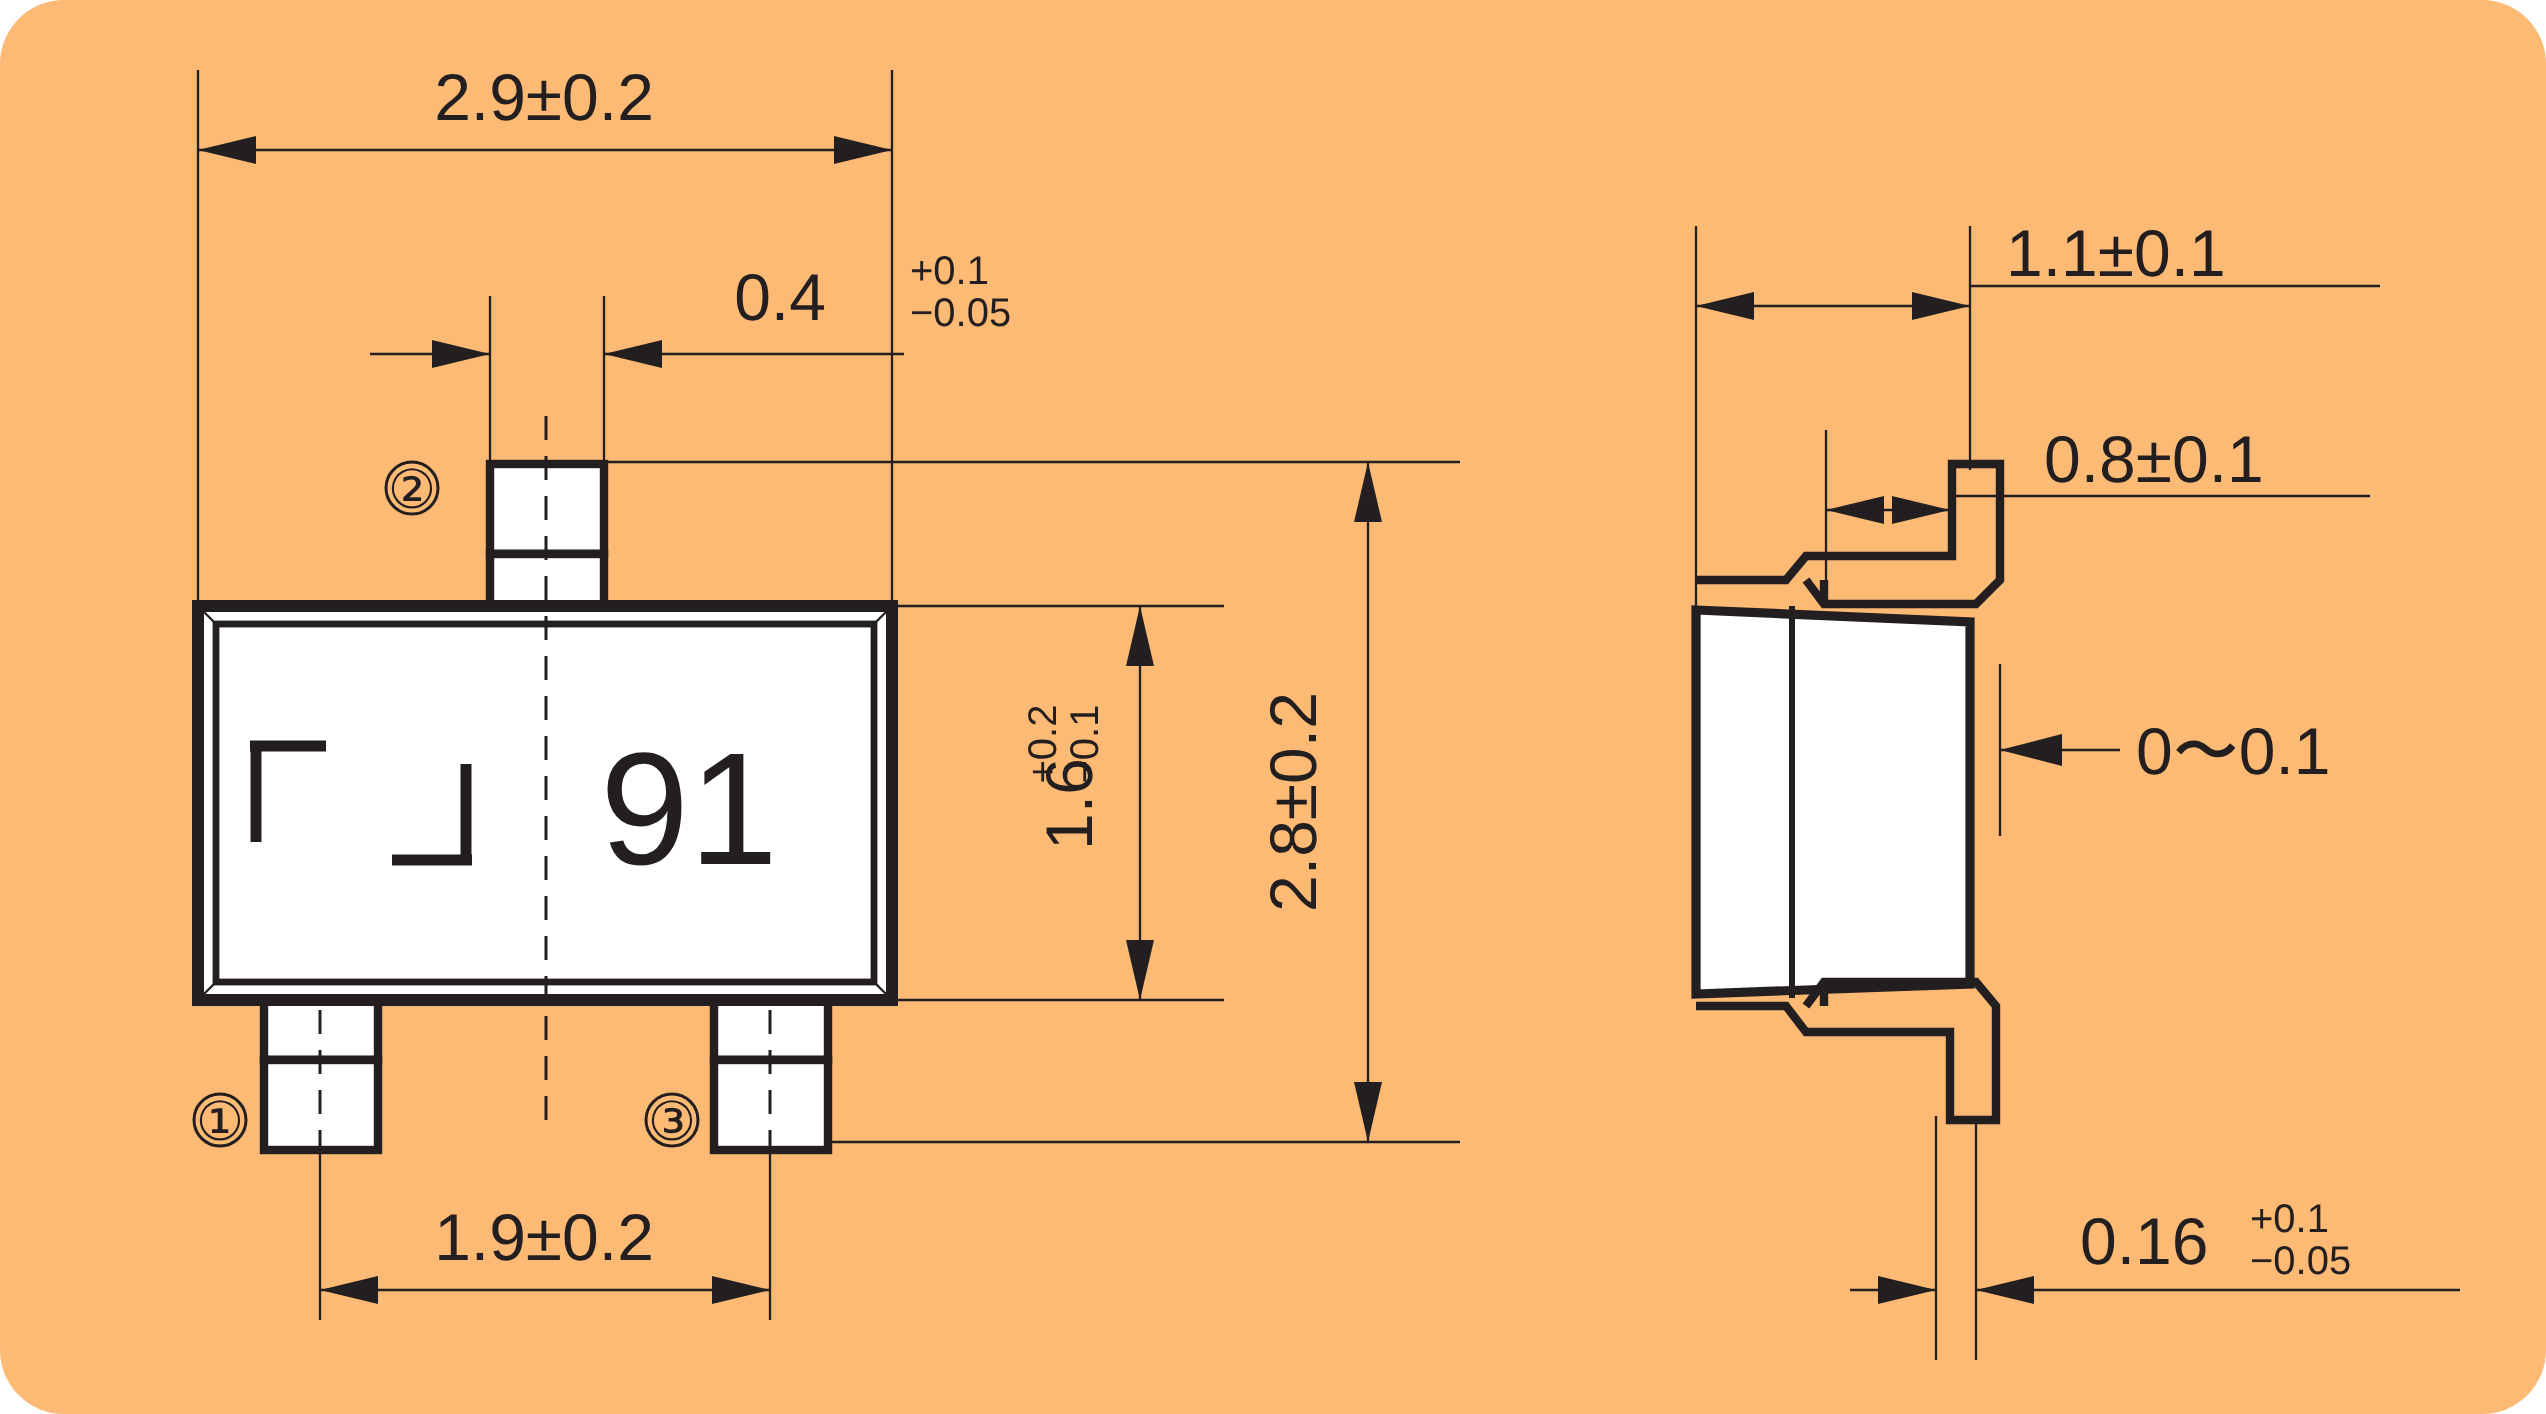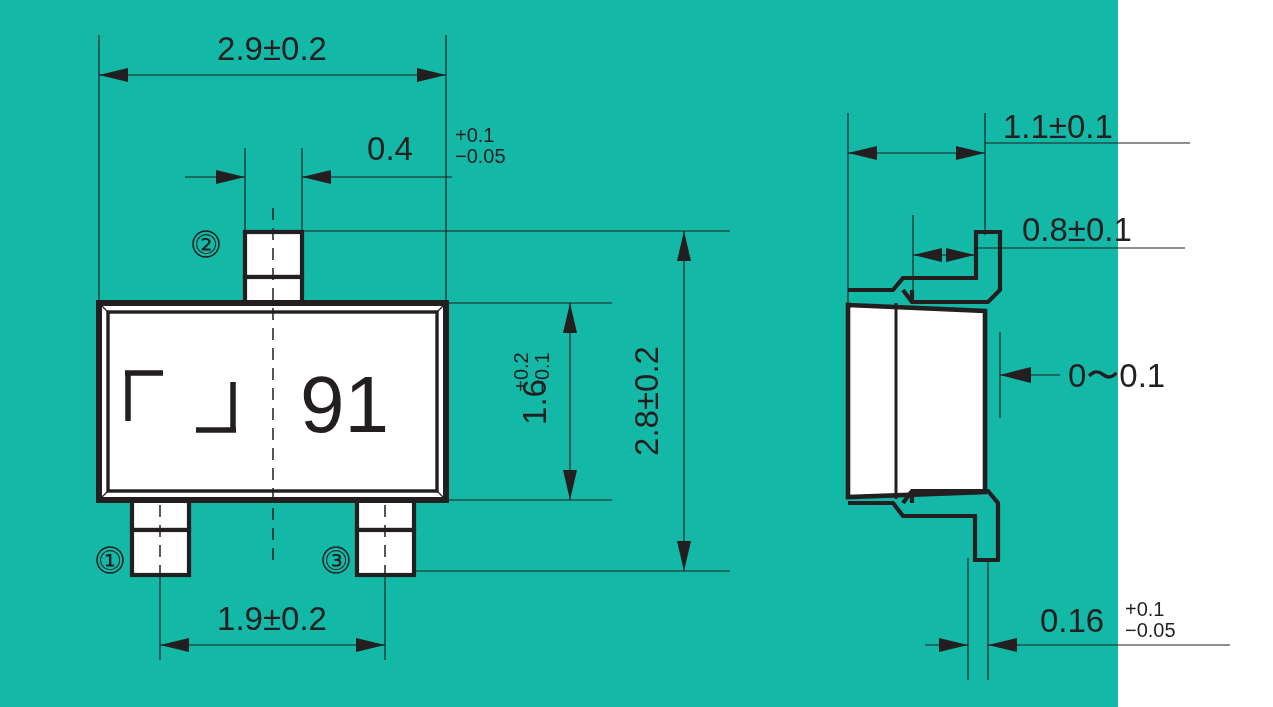--- a/index.html
+++ b/index.html
@@ -8,23 +8,24 @@
     background: #ffffff;
   }
   body {
     width: 1273px;
     height: 707px;
     font-family: "Liberation Sans", sans-serif;
     overflow: hidden;
   }
   #drawing-root {
     position: relative;
-    width: 1118px;
+    width: 1273px;
     height: 707px;
-    background: #14b8a6;
+    background: #fdba74;
+    border-radius: 32px;
   }
   svg.drawing {
     position: absolute;
     top: 0;
     left: 0;
     width: 1273px;
     height: 707px;
     display: block;
   }
   

